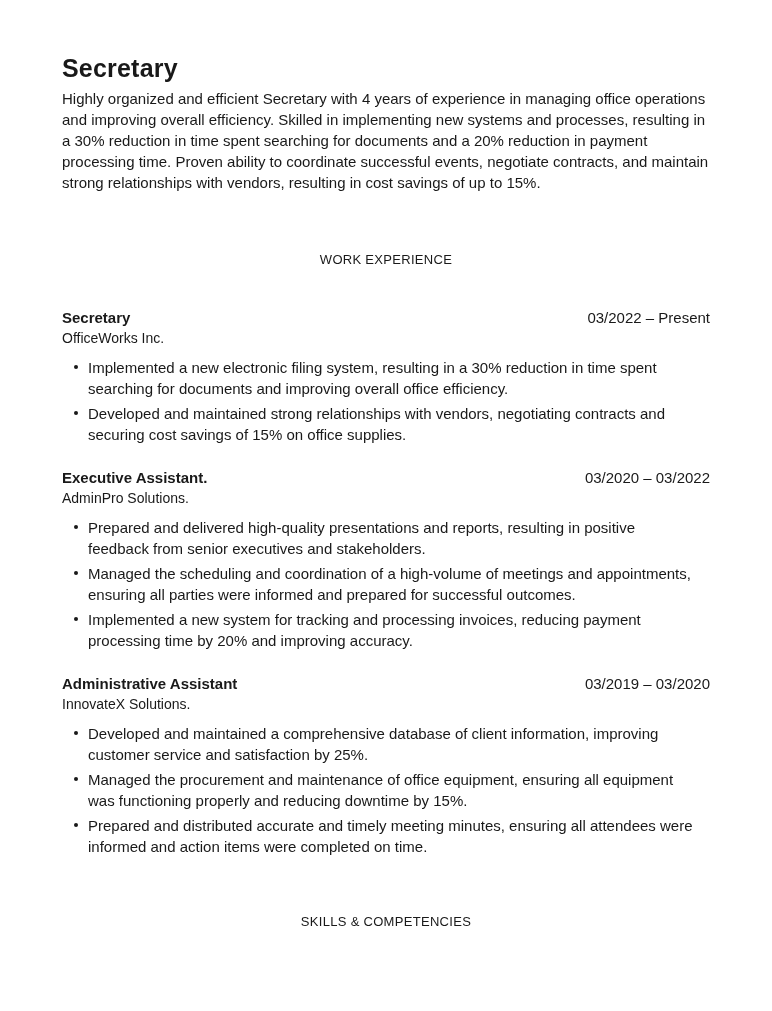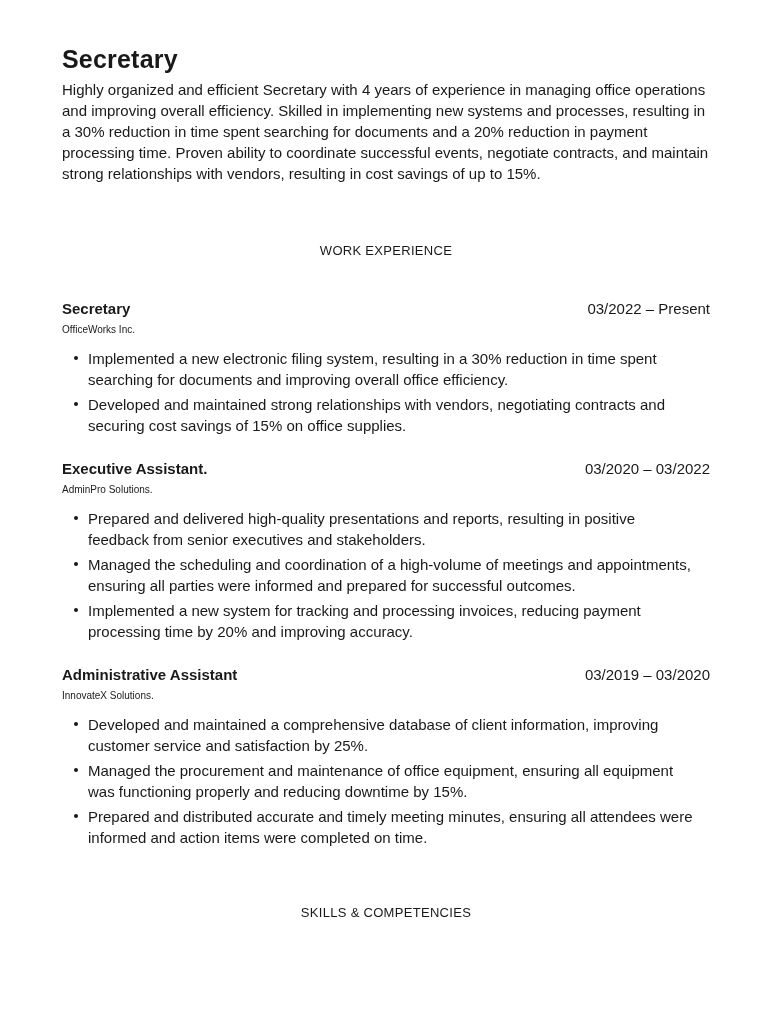--- a/index.html
+++ b/index.html
@@ -8,21 +8,21 @@
     width: 772px;
     height: 1011px;
     background: #ffffff;
     font-family: "Liberation Sans", "DejaVu Sans", sans-serif;
     color: #191919;
     -webkit-font-smoothing: antialiased;
   }
   .page {
     width: 772px;
     height: 1011px;
-    padding: 0 62px;
+    padding: 9px 62px;
     background: #ffffff;
     overflow: hidden;
   }
   h1.resume-title {
     font-size: 25px;
     line-height: 26px;
     font-weight: 700;
     letter-spacing: 0.2px;
     margin: 46px 0 0 0;
   }
@@ -51,21 +51,21 @@
     font-weight: 700;
     margin: 0;
   }
   .job-dates {
     font-size: 15px;
     line-height: 21px;
     font-weight: 400;
     white-space: nowrap;
   }
   .company {
-    font-size: 10px;
+    font-size: 14px;
     line-height: 21px;
   }
   ul.bullets {
     list-style: none;
     margin: 8px 0 0 0;
     padding: 0 0 0 26px;
   }
   li.bullet {
     position: relative;
     font-size: 15px;

